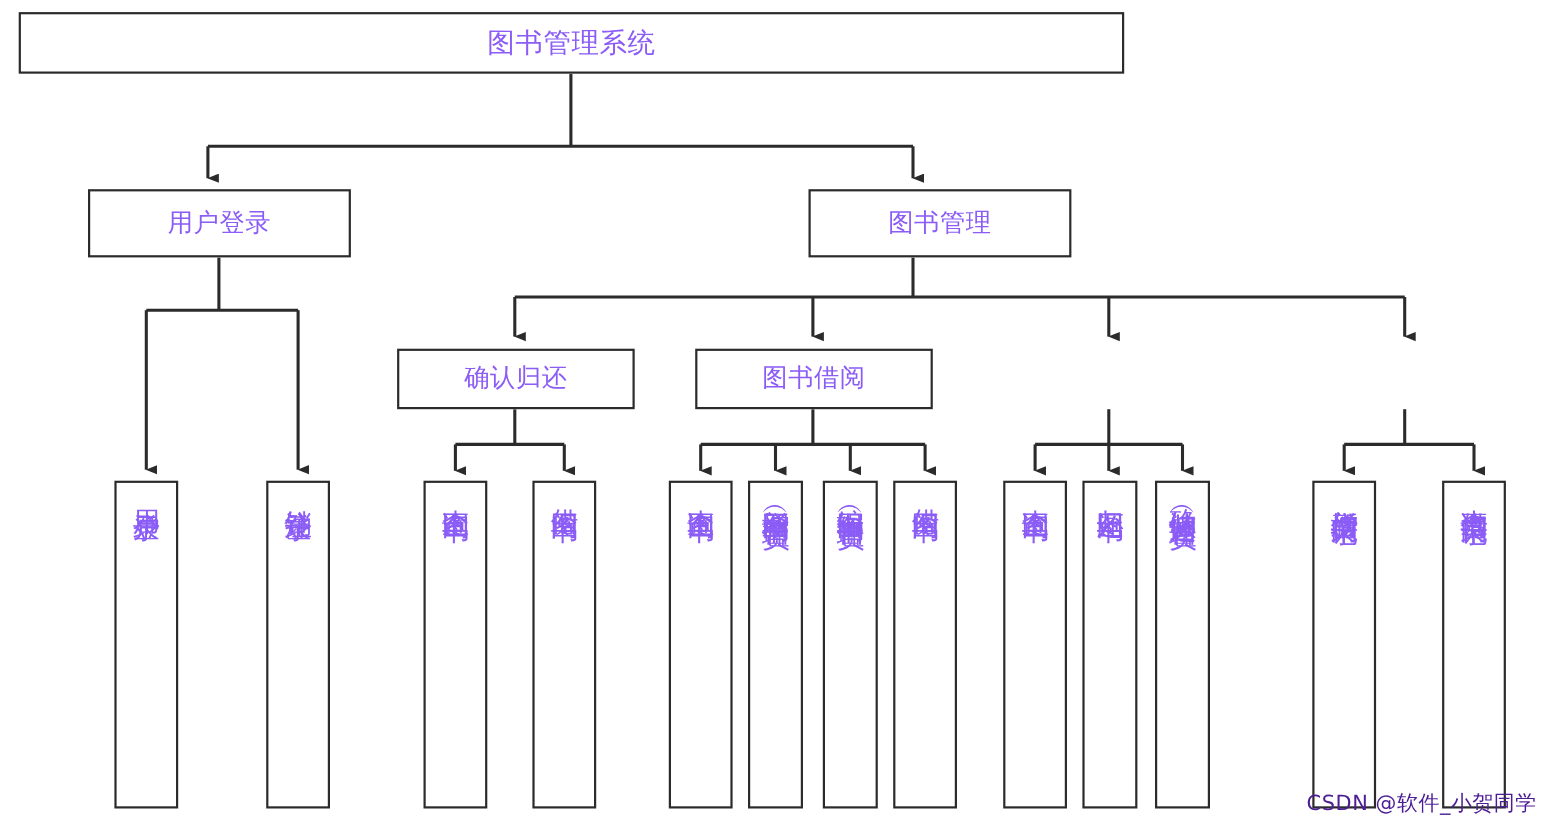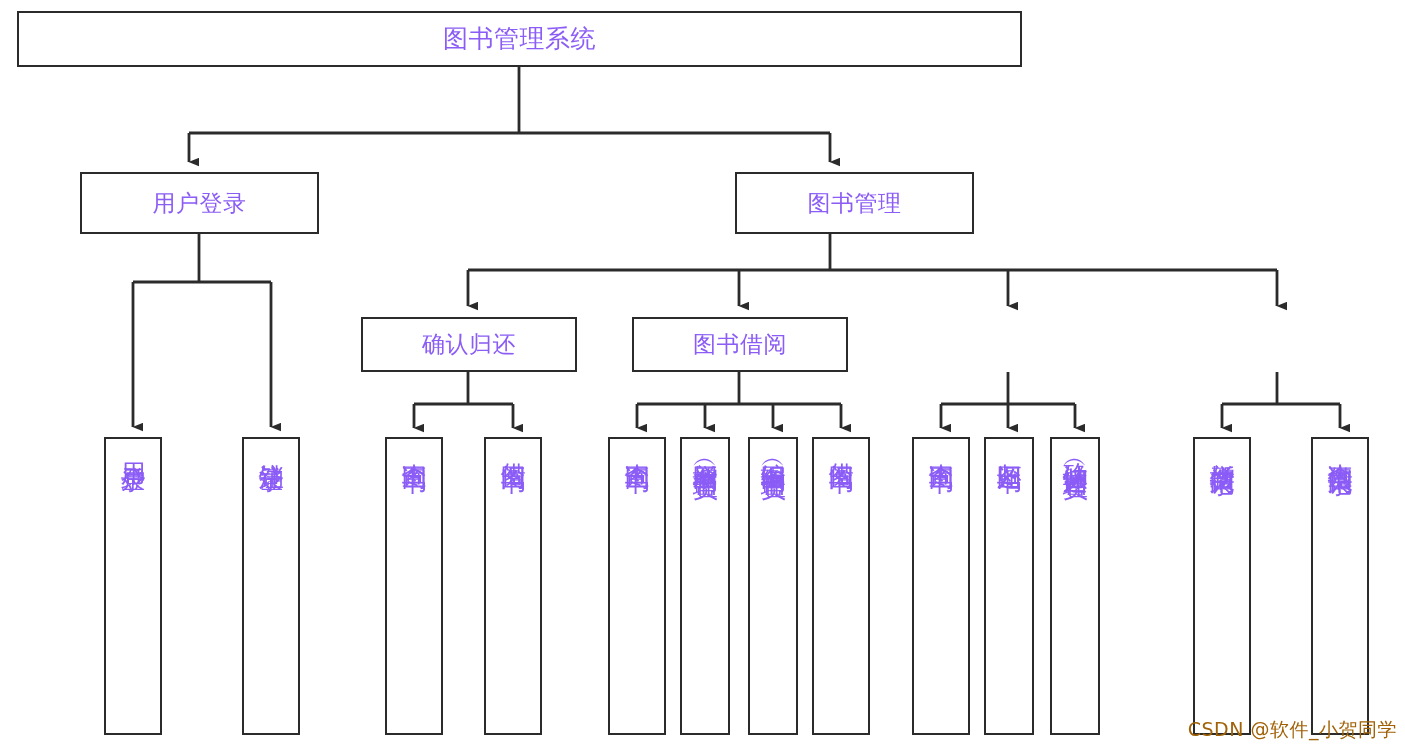--- a/index.html
+++ b/index.html
@@ -58,21 +58,21 @@
     max-height: 100%;
   }
   .node.root .label {
     font-size: 25px;
   }
   .watermark {
     position: absolute;
     right: 8px;
     bottom: 4px;
     font-size: 19px;
-    color: #a16207;
+    color: #4c1d95;
     letter-spacing: 0.5px;
     white-space: nowrap;
     user-select: none;
   }
 </style>
 </head>
 <body>
 
 <div id="canvas">
 

